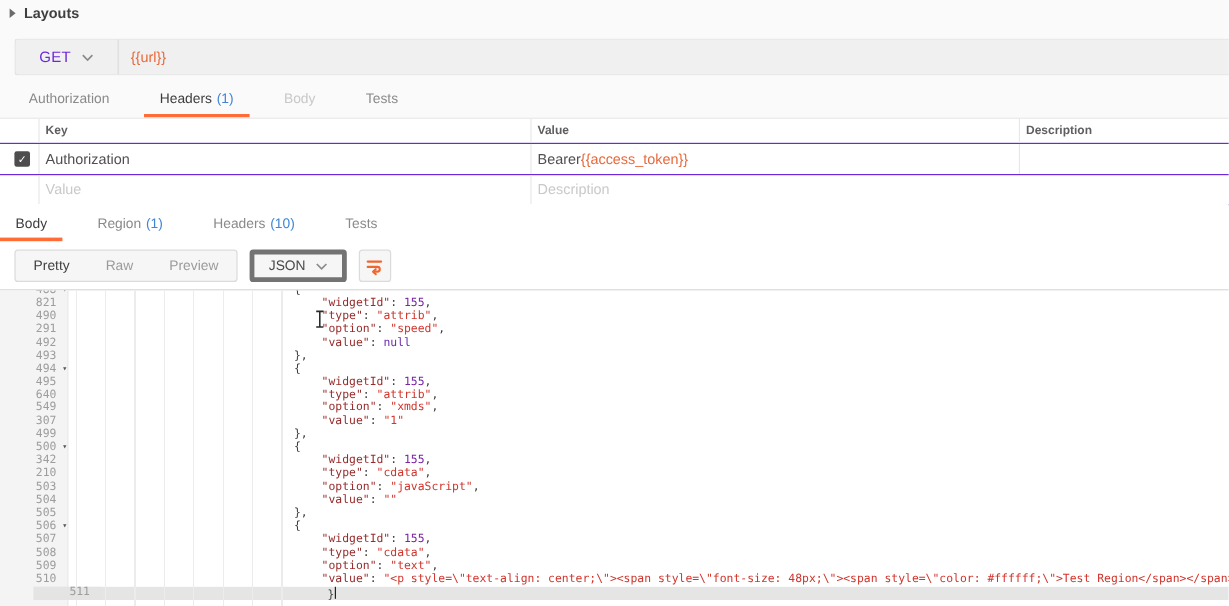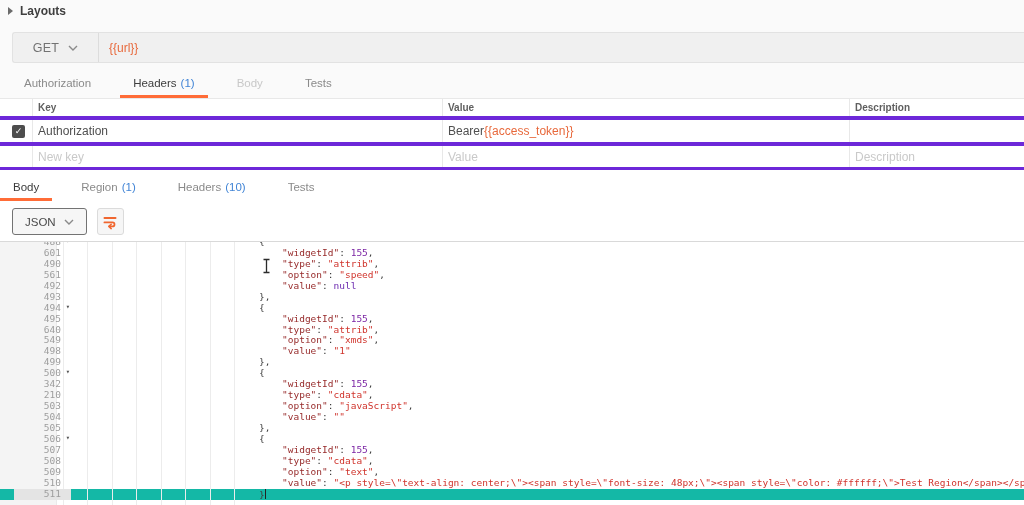--- a/index.html
+++ b/index.html
@@ -9,70 +9,70 @@
   
   .coll-header { position:absolute; left:8px; top:2px; height:18px; display:flex; align-items:center; gap:7px; }
   .tri { width:0; height:0; border-left:5px solid #6b6b6b; border-top:4px solid transparent; border-bottom:4px solid transparent; }
   .coll-title { font-size:12px; font-weight:bold; color:#3f3f3f; }
 
   
   .url-bar { position:absolute; left:12px; top:32px; right:0; height:31px; background:#f0f0f0;
              border:1px solid #e2e2e2; border-right:none; border-radius:3px 0 0 3px; display:flex; align-items:stretch; }
   .method { width:86px; display:flex; align-items:center; justify-content:center; gap:9px;
             border-right:1px solid #dcdcdc; cursor:pointer; }
-  .method-label { font-size:12.5px; color:#737373; letter-spacing:.3px; }
+  .method-label { font-size:12.5px; color:#6d28d9; letter-spacing:.3px; }
   .url-field { flex:1; display:flex; align-items:center; padding-left:10px; font-size:12px; color:#5a5a5a; white-space:nowrap; overflow:hidden; }
   .var { color:#e8693c; }
 
   
   .tabs { position:absolute; display:flex; align-items:stretch; }
   .req-tabs { left:0; top:70px; height:28px; padding-left:11px; gap:16px; }
   .resp-tabs { left:0; top:175px; height:26px; gap:16px; }
   .tab { display:flex; align-items:center; gap:4px; padding:0 13px 2px 13px; font-size:11.5px; color:#8a8a8a;
          position:relative; cursor:pointer; white-space:nowrap; }
   .tab.active { color:#3d3d3d; }
   .tab.active::after { content:""; position:absolute; left:0; right:0; bottom:0; height:3px; background:#ff6c37; }
   .tab.disabled { color:#c8c8c8; cursor:default; }
   .tab .count { color:#4285d6; }
 
   
   .ptable { position:absolute; left:0; top:98px; width:1024px; background:#fff; border-top:1px solid #e8e8e8; }
-  .prow { display:grid; grid-template-columns:33px 410px 407px 174px; border-bottom:4px solid #6d28d9; align-items:center; }
+  .prow { display:grid; grid-template-columns:33px 410px 407px 174px; border-bottom:1px solid #6d28d9; align-items:center; }
   .prow > div { padding-left:5px; height:100%; display:flex; align-items:center; border-right:1px solid #e8e8e8; overflow:hidden; }
   .prow > div:last-child { border-right:none; }
   .prow.head { height:21px; }
   .prow.head > div { font-size:10px; font-weight:bold; color:#5f5f5f; }
   .prow.r1 { height:26px; }
   .prow.r2 { height:25px; }
   .cell-check { justify-content:center; }
   .pcell { font-size:12px; color:#4f4f4f; white-space:nowrap; }
   .ph { color:#c9c9c9; }
   .checkbox { width:13px; height:13px; background:#4d4d4d; border-radius:2px; display:flex; align-items:center; justify-content:center;
               color:#fff; font-size:9px; cursor:pointer; }
 
   
   .resp-zone { position:absolute; left:0; top:170px; width:1024px; bottom:0; background:#fff; }
   .toolbar { position:absolute; left:12px; top:208px; height:27px; display:flex; gap:10px; }
   .btn-group { display:flex; border:1px solid #dbdbdb; border-radius:3px; background:#f6f6f6; overflow:hidden; }
   .vbtn { padding:0 15px; display:flex; align-items:center; font-size:11.5px; color:#9b9b9b; cursor:pointer; }
   .vbtn.active { color:#3f3f3f; }
-  .lang-btn { display:flex; align-items:center; gap:8px; padding:0 12px; border:1px solid #737373; border-radius:3px;
+  .lang-btn { display:flex; align-items:center; gap:8px; padding:0 12px; border:4px solid #737373; border-radius:3px;
               background:#f6f6f6; font-size:11.5px; color:#4a4a4a; cursor:pointer;text-align:right; }
   .icon-btn { width:27px; display:flex; align-items:center; justify-content:center; border:1px solid #dbdbdb;
               border-radius:3px; background:#f6f6f6; cursor:pointer; }
 
   
   .code-panel { position:absolute; left:0; top:241px; width:1024px; height:264px; background:#fff;
                 border-top:1px solid #d9d9d9; overflow:hidden; font-family:"DejaVu Sans Mono", monospace; }
   .gutter-bg { position:absolute; left:0; top:0; width:57px; height:100%; background:#f4f4f4; border-right:1px solid #eaeaea; }
   .guides { position:absolute; left:63px; top:0; width:179px; height:100%; z-index:2; pointer-events:none;
             background:repeating-linear-gradient(90deg,#ececec 0 1px,transparent 1px 24.5px); }
   .code-lines { position:absolute; left:0; top:-5px; width:100%; }
-  .code-line { position:relative; height:10.95px; line-height:10.95px; white-space:pre; font-size:9.5px;padding-left:14px; }
-  .code-line.hl { background:#14b8a6; }
+  .code-line { position:relative; height:10.95px; line-height:10.95px; white-space:pre; font-size:9.5px; }
+  .code-line.hl { background:#e5e5e5;margin-left:28px; }
   .code-line.hl .gutter { background:#e4e4e4; }
   .gutter { position:relative; display:inline-block; width:57px; height:100%; padding-right:10px;
             text-align:right; color:#9d9d9d; vertical-align:top; z-index:3; }
   .fold { position:absolute; right:1px; top:-1px; font-size:7px; color:#555; }
   .line-text { position:relative; z-index:3; display:inline-block; color:#3c3c3c; vertical-align:top; }
   .tok-k { color:#972b2b; }
   .tok-s { color:#d0342c; }
   .tok-n { color:#7b24a4; }
   .tok-u { color:#6d2bb0; }
   .tok-p { color:#3c3c3c; }
@@ -131,21 +131,20 @@
       </div>
     <div class="pcell">Authorization</div>
     <div class="pcell">
         <span>Bearer </span>
         <span class="var">{{access_token}}</span>
       </div>
     <div class="pcell"></div>
   </div>
   <div class="prow r2">
     <div class="cell-check"></div>
-    <div class="pcell ph">New key</div>
     <div class="pcell ph">Value</div>
     <div class="pcell ph">Description</div>
   </div>
 </div>
 
 <div class="resp-zone"></div>
 
 <div class="tabs resp-tabs">
   <div class="tab active">
       <span>Body</span>
@@ -157,49 +156,54 @@
   <div class="tab">
       <span>Headers</span>
       <span class="count">(10)</span>
     </div>
   <div class="tab">
       <span>Tests</span>
     </div>
 </div>
 
 <div class="toolbar">
+  <div class="btn-group">
+    <span class="vbtn active">Pretty</span>
+    <span class="vbtn">Raw</span>
+    <span class="vbtn">Preview</span>
+  </div>
   <div class="lang-btn">
     <span>JSON</span>
     <svg width="10" height="6" viewBox="0 0 10 6">
       <polyline points="1,1 5,5 9,1" fill="none" stroke="#8a8a8a" stroke-width="1.4"></polyline>
     </svg>
   </div>
   <div class="icon-btn">
     <svg width="16" height="16" viewBox="0 0 20 20">
       <path d="M3 5 H17" stroke="#f0662f" stroke-width="2.2" fill="none" stroke-linecap="round"></path>
       <path d="M3 10.5 H13 C16.5 10.5 16.5 15.5 13 15.5 L9.5 15.5" stroke="#f0662f" stroke-width="2.2" fill="none" stroke-linecap="round"></path>
       <path d="M11.5 12.8 L8.5 15.5 L11.5 18.2" stroke="#f0662f" stroke-width="2" fill="none" stroke-linecap="round" stroke-linejoin="round"></path>
     </svg>
   </div>
 </div>
 
 <div class="code-panel">
   <div class="gutter-bg"></div>
   <div class="code-lines">
       <div class="code-line"><span class="gutter">488<span class="fold">▾</span></span><span class="line-text" style="padding-left: 188px;"><span class="tok-p">{</span></span></div>
-      <div class="code-line"><span class="gutter">601</span><span class="line-text" style="padding-left: 211px;"><span class="tok-k">"widgetId"</span><span class="tok-p">: </span><span class="tok-n">155</span><span class="tok-p">,</span></span></div>
+      <div class="code-line"><span class="gutter">821</span><span class="line-text" style="padding-left: 211px;"><span class="tok-k">"widgetId"</span><span class="tok-p">: </span><span class="tok-n">155</span><span class="tok-p">,</span></span></div>
       <div class="code-line"><span class="gutter">490</span><span class="line-text" style="padding-left: 211px;"><span class="tok-k">"type"</span><span class="tok-p">: </span><span class="tok-s">"attrib"</span><span class="tok-p">,</span></span></div>
-      <div class="code-line"><span class="gutter">561</span><span class="line-text" style="padding-left: 211px;"><span class="tok-k">"option"</span><span class="tok-p">: </span><span class="tok-s">"speed"</span><span class="tok-p">,</span></span></div>
+      <div class="code-line"><span class="gutter">291</span><span class="line-text" style="padding-left: 211px;"><span class="tok-k">"option"</span><span class="tok-p">: </span><span class="tok-s">"speed"</span><span class="tok-p">,</span></span></div>
       <div class="code-line"><span class="gutter">492</span><span class="line-text" style="padding-left: 211px;"><span class="tok-k">"value"</span><span class="tok-p">: </span><span class="tok-u">null</span></span></div>
       <div class="code-line"><span class="gutter">493</span><span class="line-text" style="padding-left: 188px;"><span class="tok-p">},</span></span></div>
       <div class="code-line"><span class="gutter">494<span class="fold">▾</span></span><span class="line-text" style="padding-left: 188px;"><span class="tok-p">{</span></span></div>
       <div class="code-line"><span class="gutter">495</span><span class="line-text" style="padding-left: 211px;"><span class="tok-k">"widgetId"</span><span class="tok-p">: </span><span class="tok-n">155</span><span class="tok-p">,</span></span></div>
       <div class="code-line"><span class="gutter">640</span><span class="line-text" style="padding-left: 211px;"><span class="tok-k">"type"</span><span class="tok-p">: </span><span class="tok-s">"attrib"</span><span class="tok-p">,</span></span></div>
       <div class="code-line"><span class="gutter">549</span><span class="line-text" style="padding-left: 211px;"><span class="tok-k">"option"</span><span class="tok-p">: </span><span class="tok-s">"xmds"</span><span class="tok-p">,</span></span></div>
-      <div class="code-line"><span class="gutter">498</span><span class="line-text" style="padding-left: 211px;"><span class="tok-k">"value"</span><span class="tok-p">: </span><span class="tok-s">"1"</span></span></div>
+      <div class="code-line"><span class="gutter">307</span><span class="line-text" style="padding-left: 211px;"><span class="tok-k">"value"</span><span class="tok-p">: </span><span class="tok-s">"1"</span></span></div>
       <div class="code-line"><span class="gutter">499</span><span class="line-text" style="padding-left: 188px;"><span class="tok-p">},</span></span></div>
       <div class="code-line"><span class="gutter">500<span class="fold">▾</span></span><span class="line-text" style="padding-left: 188px;"><span class="tok-p">{</span></span></div>
       <div class="code-line"><span class="gutter">342</span><span class="line-text" style="padding-left: 211px;"><span class="tok-k">"widgetId"</span><span class="tok-p">: </span><span class="tok-n">155</span><span class="tok-p">,</span></span></div>
       <div class="code-line"><span class="gutter">210</span><span class="line-text" style="padding-left: 211px;"><span class="tok-k">"type"</span><span class="tok-p">: </span><span class="tok-s">"cdata"</span><span class="tok-p">,</span></span></div>
       <div class="code-line"><span class="gutter">503</span><span class="line-text" style="padding-left: 211px;"><span class="tok-k">"option"</span><span class="tok-p">: </span><span class="tok-s">"javaScript"</span><span class="tok-p">,</span></span></div>
       <div class="code-line"><span class="gutter">504</span><span class="line-text" style="padding-left: 211px;"><span class="tok-k">"value"</span><span class="tok-p">: </span><span class="tok-s">""</span></span></div>
       <div class="code-line"><span class="gutter">505</span><span class="line-text" style="padding-left: 188px;"><span class="tok-p">},</span></span></div>
       <div class="code-line"><span class="gutter">506<span class="fold">▾</span></span><span class="line-text" style="padding-left: 188px;"><span class="tok-p">{</span></span></div>
       <div class="code-line"><span class="gutter">507</span><span class="line-text" style="padding-left: 211px;"><span class="tok-k">"widgetId"</span><span class="tok-p">: </span><span class="tok-n">155</span><span class="tok-p">,</span></span></div>
       <div class="code-line"><span class="gutter">508</span><span class="line-text" style="padding-left: 211px;"><span class="tok-k">"type"</span><span class="tok-p">: </span><span class="tok-s">"cdata"</span><span class="tok-p">,</span></span></div>

